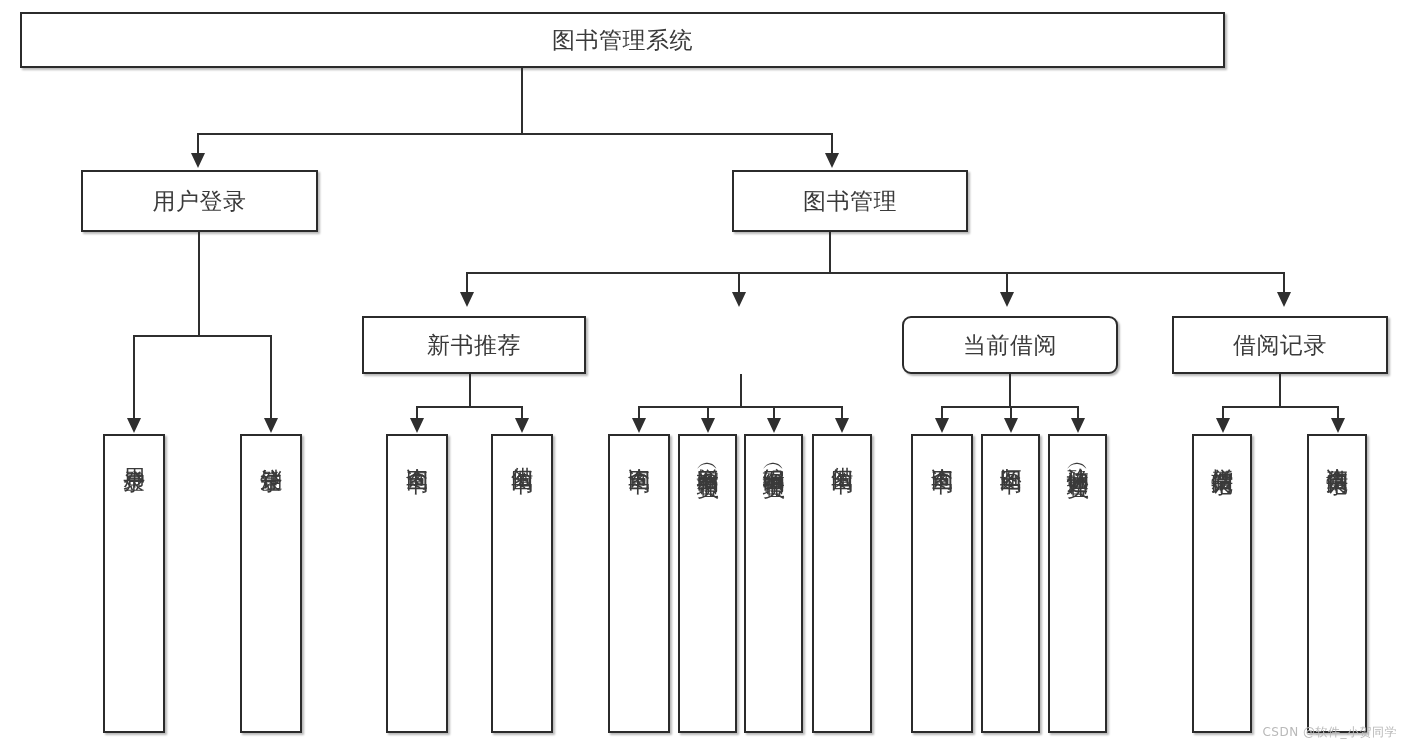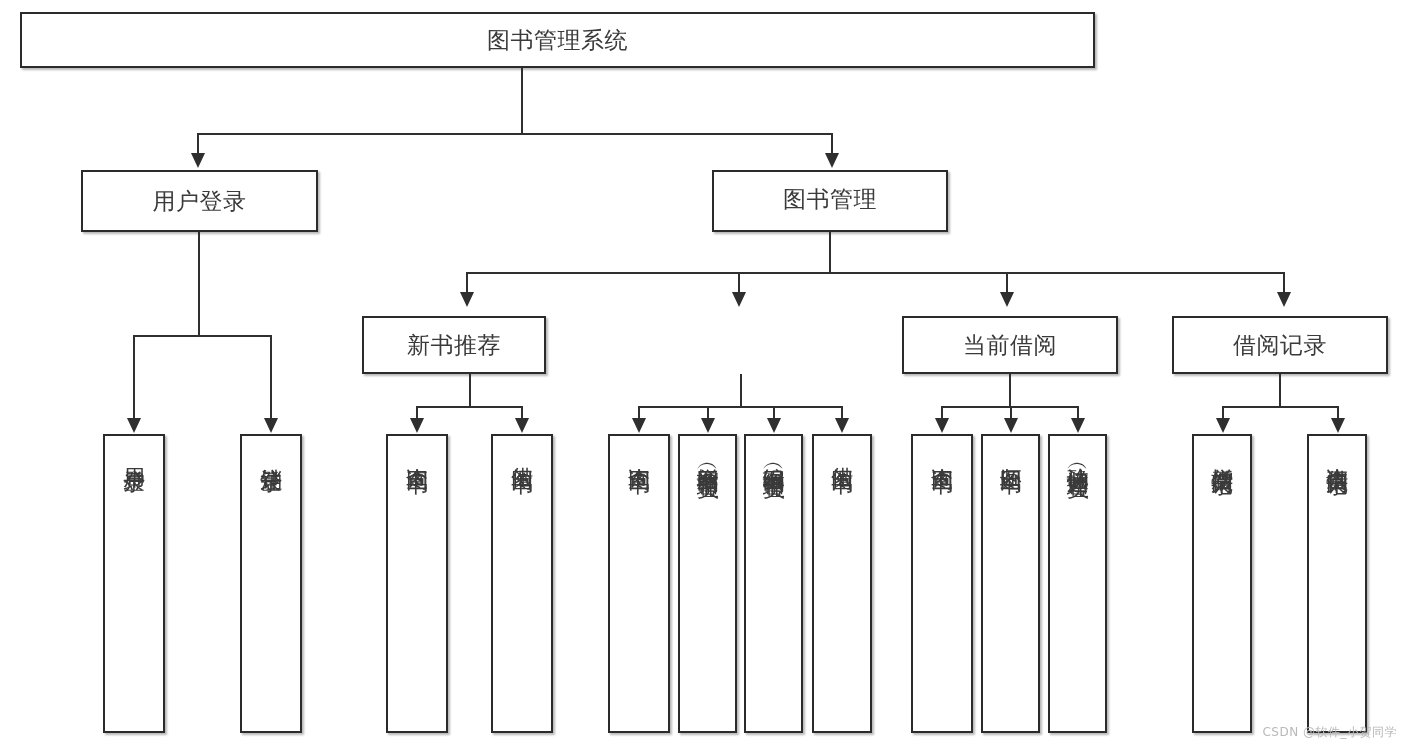--- a/index.html
+++ b/index.html
@@ -85,36 +85,36 @@
     color: #b9b9b9;
     white-space: nowrap;
     letter-spacing: 0.5px;
   }
 </style>
 </head>
 <body>
 
 <div id="canvas">
 
-  <div class="node horizontal" style="left:20px; top:12px; width:1075px; height:56px;">
+  <div class="node horizontal" style="left:20px; top:12px; width:1205px; height:56px;">
     <span class="label">图书管理系统</span>
   </div>
 
   <div class="conn vline" style="left:521px; top:68px; height:66px;"></div>
   <div class="conn hline" style="left:197px; top:133px; width:636px;"></div>
   <div class="conn vline" style="left:197px; top:133px; height:22px;"></div>
   <div class="conn vline" style="left:831px; top:133px; height:22px;"></div>
   <div class="arrow" style="left:191px; top:153px;"></div>
   <div class="arrow" style="left:825px; top:153px;"></div>
 
   <div class="node horizontal" style="left:81px; top:170px; width:237px; height:62px;">
     <span class="label">用户登录</span>
   </div>
 
-  <div class="node horizontal" style="left:712px; top:170px; width:236px; height:62px;font-family:Liberation Mono, monospace;">
+  <div class="node horizontal" style="left:732px; top:170px; width:236px; height:62px;">
     <span class="label">图书管理</span>
   </div>
 
   <div class="conn vline" style="left:198px; top:232px; height:104px;"></div>
   <div class="conn hline" style="left:133px; top:335px; width:139px;"></div>
   <div class="conn vline" style="left:133px; top:335px; height:84px;"></div>
   <div class="conn vline" style="left:270px; top:335px; height:84px;"></div>
   <div class="arrow" style="left:127px; top:418px;"></div>
   <div class="arrow" style="left:264px; top:418px;"></div>
 
@@ -122,24 +122,24 @@
   <div class="conn hline" style="left:466px; top:272px; width:819px;"></div>
   <div class="conn vline" style="left:466px; top:272px; height:22px;"></div>
   <div class="conn vline" style="left:738px; top:272px; height:22px;"></div>
   <div class="conn vline" style="left:1006px; top:272px; height:22px;"></div>
   <div class="conn vline" style="left:1283px; top:272px; height:22px;"></div>
   <div class="arrow" style="left:460px; top:292px;"></div>
   <div class="arrow" style="left:732px; top:292px;"></div>
   <div class="arrow" style="left:1000px; top:292px;"></div>
   <div class="arrow" style="left:1277px; top:292px;"></div>
 
-  <div class="node horizontal" style="left:362px; top:316px; width:184px; height:58px;">
+  <div class="node horizontal" style="left:362px; top:316px; width:224px; height:58px;">
     <span class="label">新书推荐</span>
   </div>
-  <div class="node horizontal" style="left:902px; top:316px; width:216px; height:58px;">
+  <div class="node horizontal" style="left:902px; top:316px; width:216px; height:58px;border-radius:9px;">
     <span class="label">当前借阅</span>
   </div>
   <div class="node horizontal" style="left:1172px; top:316px; width:216px; height:58px;">
     <span class="label">借阅记录</span>
   </div>
 
   <div class="conn vline" style="left:469px; top:374px; height:34px;"></div>
   <div class="conn hline" style="left:416px; top:406px; width:107px;"></div>
   <div class="conn vline" style="left:416px; top:406px; height:13px;"></div>
   <div class="conn vline" style="left:521px; top:406px; height:13px;"></div>

